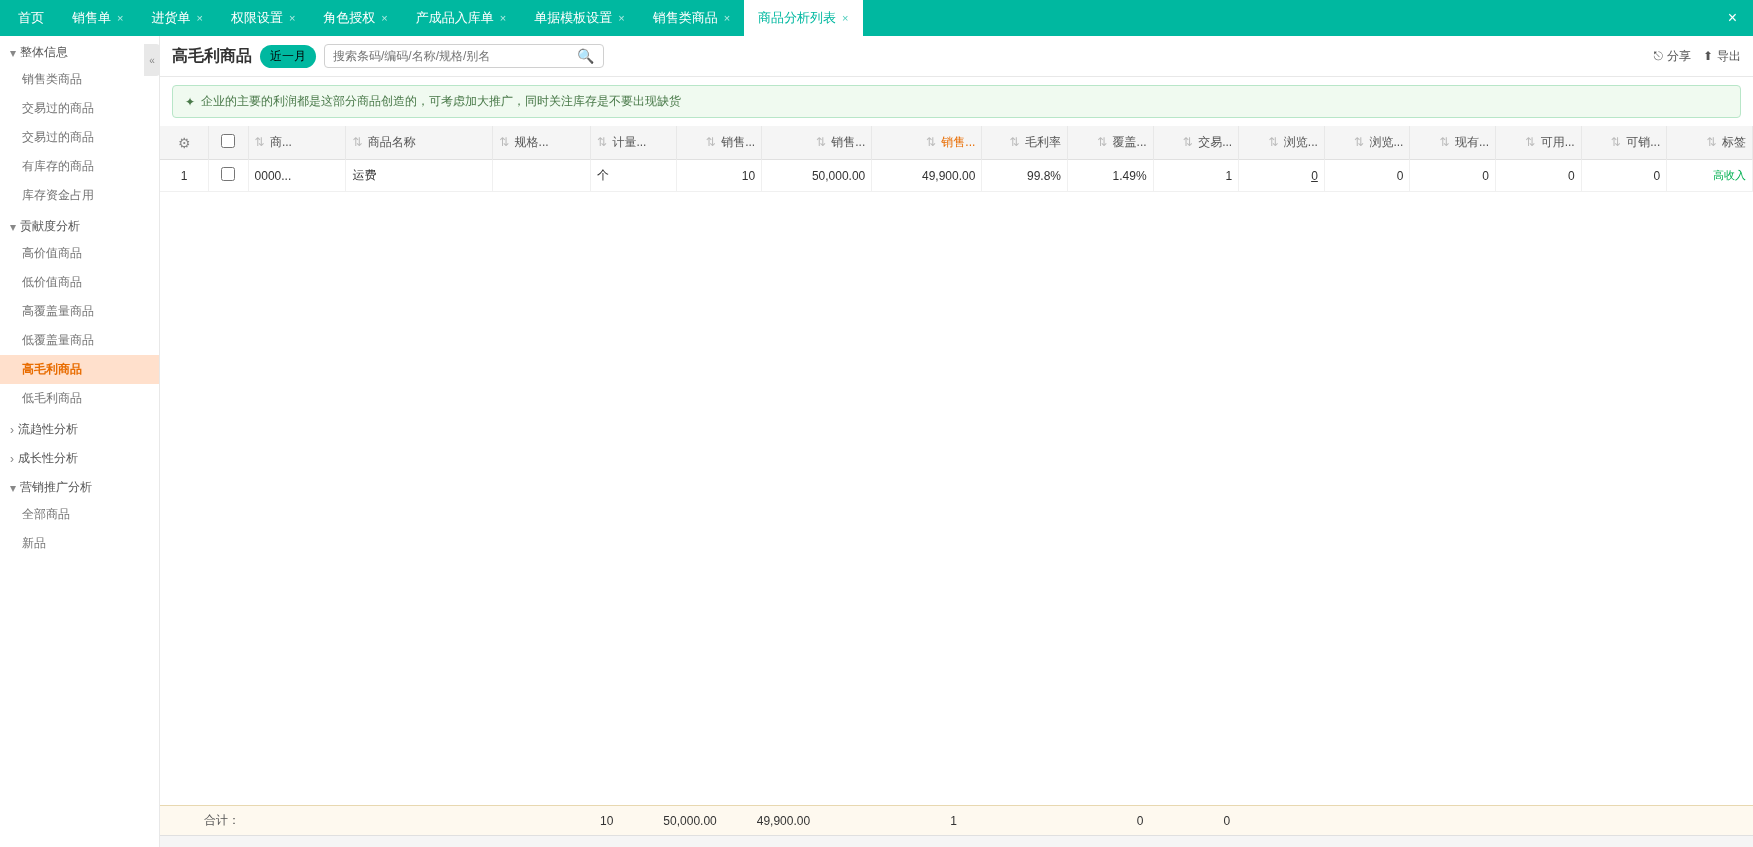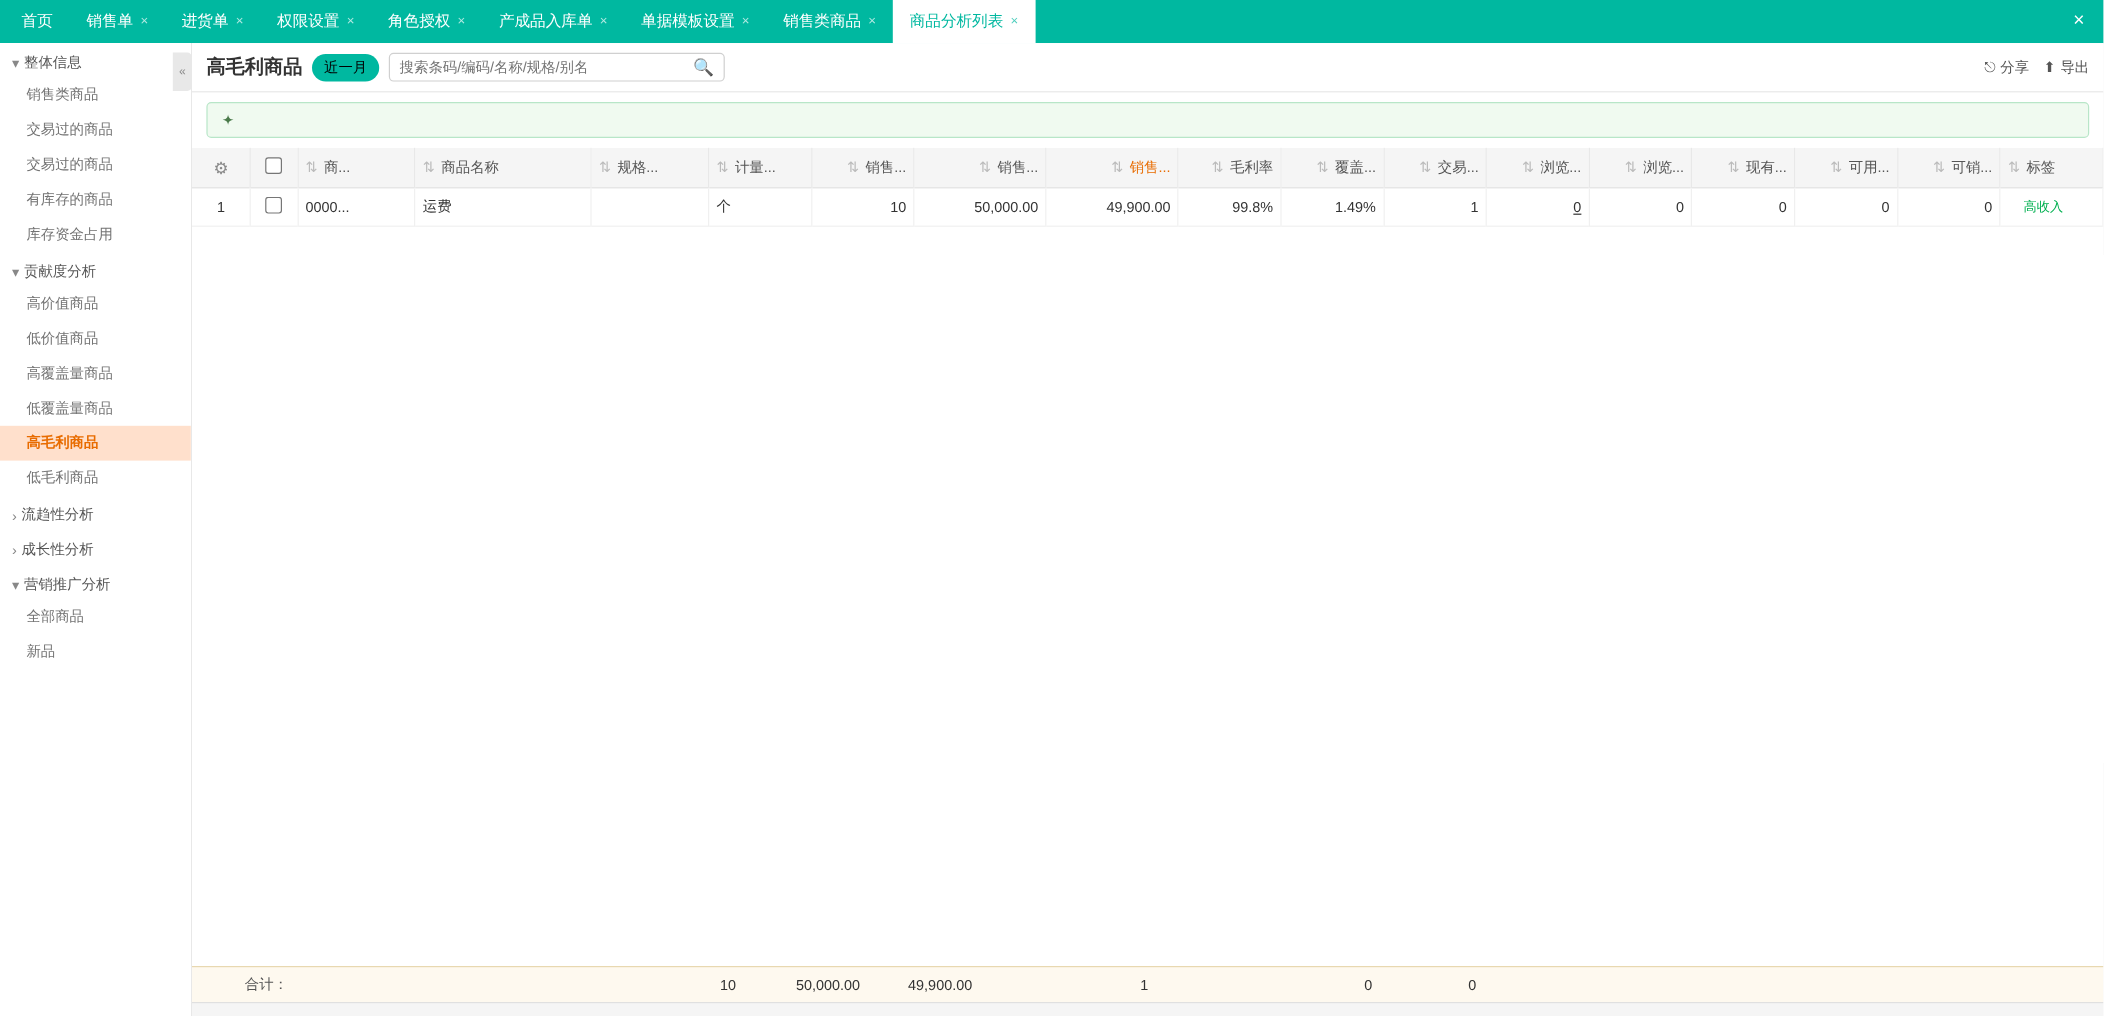--- a/index.html
+++ b/index.html
@@ -222,21 +222,21 @@
     .col-sales-amt { width: 90px; text-align: right; }
     .col-sales-cost { width: 90px; text-align: right; }
     .col-gross { width: 70px; text-align: right; }
     .col-cover { width: 70px; text-align: right; }
     .col-trade { width: 70px; text-align: right; }
     .col-browse1 { width: 70px; text-align: right; }
     .col-browse2 { width: 70px; text-align: right; }
     .col-stock1 { width: 70px; text-align: right; }
     .col-stock2 { width: 70px; text-align: right; }
     .col-stock3 { width: 70px; text-align: right; }
-    .col-tag { width: 70px; text-align: left; }
+    .col-tag { width: 70px; text-align: right; }
     .tag-high { color: #00b050; font-size: 11px; margin-left: 13px; }
     .link-underline { color: #333; text-decoration: underline; cursor: pointer; }
 
     
     .table-footer {
       background: #fef9ef;
       border-top: 1px solid #e8d8b0;
       padding: 6px 12px;
       display: flex;
       align-items: center;
@@ -395,20 +395,21 @@
         </div>
         <div class="action-btn">
           <span>⬆</span>
           <span>导出</span>
         </div>
       </div>
     </div>
 
     <div class="info-banner">
       <span>✦</span>
+      <span>企业的主要的利润都是这部分商品创造的，可考虑加大推广，同时关注库存是不要出现缺货</span>
     </div>
 
     <div class="table-container">
       <table>
         <thead>
           <tr>
             <th class="col-num">
               <span class="settings-icon">⚙</span>
             </th>
             <th class="col-check">

